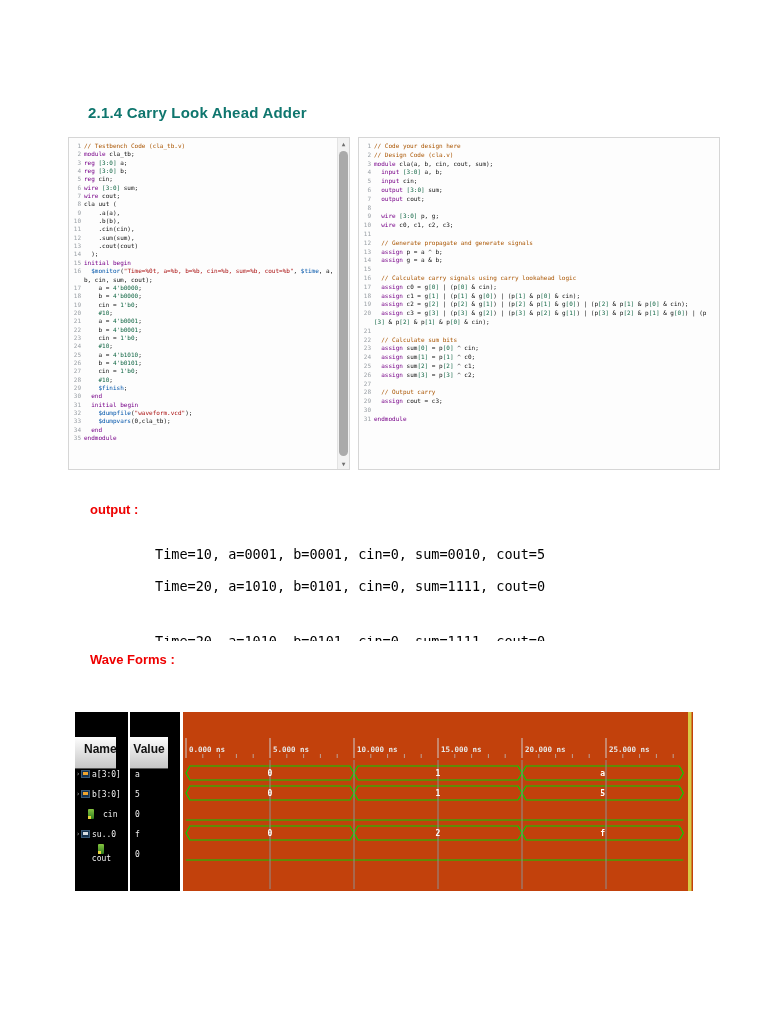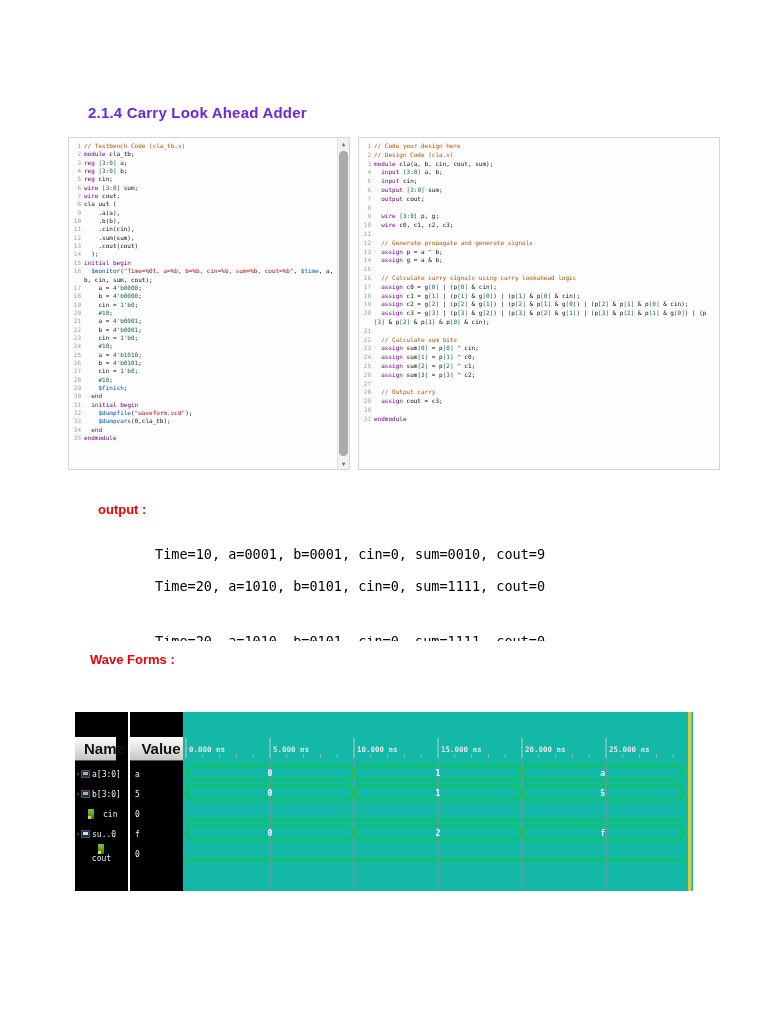--- a/index.html
+++ b/index.html
@@ -1,21 +1,21 @@
 <!DOCTYPE html>
 <html><head>
 <meta charset="utf-8">
 <style>
   html,body{margin:0;padding:0;background:#fff;}
   #page{position:relative;width:768px;height:1024px;background:#ffffff;overflow:hidden;
         font-family:"Liberation Sans",sans-serif;}
 
   
   #heading{position:absolute;left:88px;top:104px;font-size:15px;letter-spacing:.2px;
-           color:#6d28d9;font-weight:600;}
+           color:#0f766e;font-weight:600;}
 
   
   .code-panel{position:absolute;top:137px;height:333px;background:#fdfdfd;
               border:1px solid #d6d6d6;font-family:"DejaVu Sans Mono",monospace;
               font-size:6px;color:#111;box-sizing:border-box;}
   #tb-panel{left:68px;width:282px;}
   #design-panel{left:358px;width:362px;}
   .code-scroll{position:absolute;top:4px;bottom:2px;left:0;right:12px;overflow:hidden;}
   #design-panel .code-scroll{right:3px;}
   .code-line{display:flex;line-height:8.35px;}
@@ -30,38 +30,38 @@
 
   
   .vscroll{position:absolute;right:0;top:0;bottom:0;width:11px;background:#f2f2f2;
            border-left:1px solid #e3e3e3;}
   .sb-btn{height:11px;line-height:11px;text-align:center;font-size:6px;color:#707070;}
   .sb-thumb{position:absolute;left:1px;right:1px;top:13px;bottom:13px;background:#aaaaaa;
             border-radius:5px;}
 
   
   .red-label{position:absolute;left:90px;font-size:13px;font-weight:bold;color:#ee0000;}
-  #output-label{top:502px;margin-left:8px;}
+  #output-label{top:502px;}
   #waveforms-label{top:652px;}
   #out-block{position:absolute;left:155px;top:538px;font-family:"DejaVu Sans Mono",monospace;
              font-size:13.5px;color:#000;}
   .out-line{line-height:32px;white-space:pre;}
   #out-clipped{position:absolute;left:155px;top:636px;height:5px;overflow:hidden;
                font-family:"DejaVu Sans Mono",monospace;font-size:13.5px;line-height:11px;
                color:#000;white-space:pre;}
 
   
   #wave-panel{position:absolute;left:75px;top:712px;width:618px;height:179px;background:#ffffff;}
   .wf-col{position:absolute;top:0;bottom:0;background:#000000;}
   #wf-name-col{left:0;width:53px;}
-  #wf-value-col{left:55px;width:50px;padding-left:24px;}
-  #wf-wave{position:absolute;left:108px;width:510px;top:0;bottom:0;background:#14b8a6;}
-  .wf-colhead{position:absolute;left:0;right:12px;top:25px;height:24px;
+  #wf-value-col{left:55px;width:50px;}
+  #wf-wave{position:absolute;left:108px;width:510px;top:0;bottom:0;background:#c2410c;}
+  .wf-colhead{position:absolute;left:0;right:12px;top:25px;height:32px;
               background:linear-gradient(#fdfdfd,#c6c6c6);border-bottom:1px solid #555;
-              color:#111;font-size:15px;font-weight:bold;line-height:24px;box-sizing:border-box;}
+              color:#111;font-size:12px;font-weight:bold;line-height:24px;box-sizing:border-box;}
   #wf-name-col .wf-colhead{padding-left:9px;}
   #wf-value-col .wf-colhead{text-align:center;}
   .wf-row{position:absolute;left:0;right:0;height:20px;display:flex;align-items:center;
           color:#f0f0f0;font-family:"DejaVu Sans Mono",monospace;font-size:8px;}
   .wf-arrow{width:6px;color:#9a9a9a;font-size:7px;line-height:20px;text-align:center;}
   .wf-label{flex:1;overflow:hidden;white-space:nowrap;}
   .wf-value{padding-left:5px;}
   
   .ic{display:inline-block;margin:0 2px 0 0;position:relative;}
   .ic-bus{width:9px;height:8px;background:#15324f;border:1px solid #3c5a77;box-sizing:border-box;}
@@ -354,21 +354,21 @@
         </div>
         <div class="code-line">
           <span class="ln">31</span>
           <span class="code"><span class="tk-k">endmodule</span></span>
         </div>
       </div>
   </div>
 
   <div id="output-label" class="red-label">output :</div>
   <div id="out-block">
-      <div class="out-line">Time=10, a=0001, b=0001, cin=0, sum=0010, cout=9</div>
+      <div class="out-line">Time=10, a=0001, b=0001, cin=0, sum=0010, cout=5</div>
       <div class="out-line">Time=20, a=1010, b=0101, cin=0, sum=1111, cout=0</div>
     </div>
   <div id="out-clipped" class="out-line">Time=20, a=1010, b=0101, cin=0, sum=1111, cout=0</div>
 
   <div id="waveforms-label" class="red-label">Wave Forms :</div>
 
   <div id="wave-panel">
     <div id="wf-name-col" class="wf-col">
       <div class="wf-colhead">Name</div>
     <div class="wf-row" style="top: 52px;">

